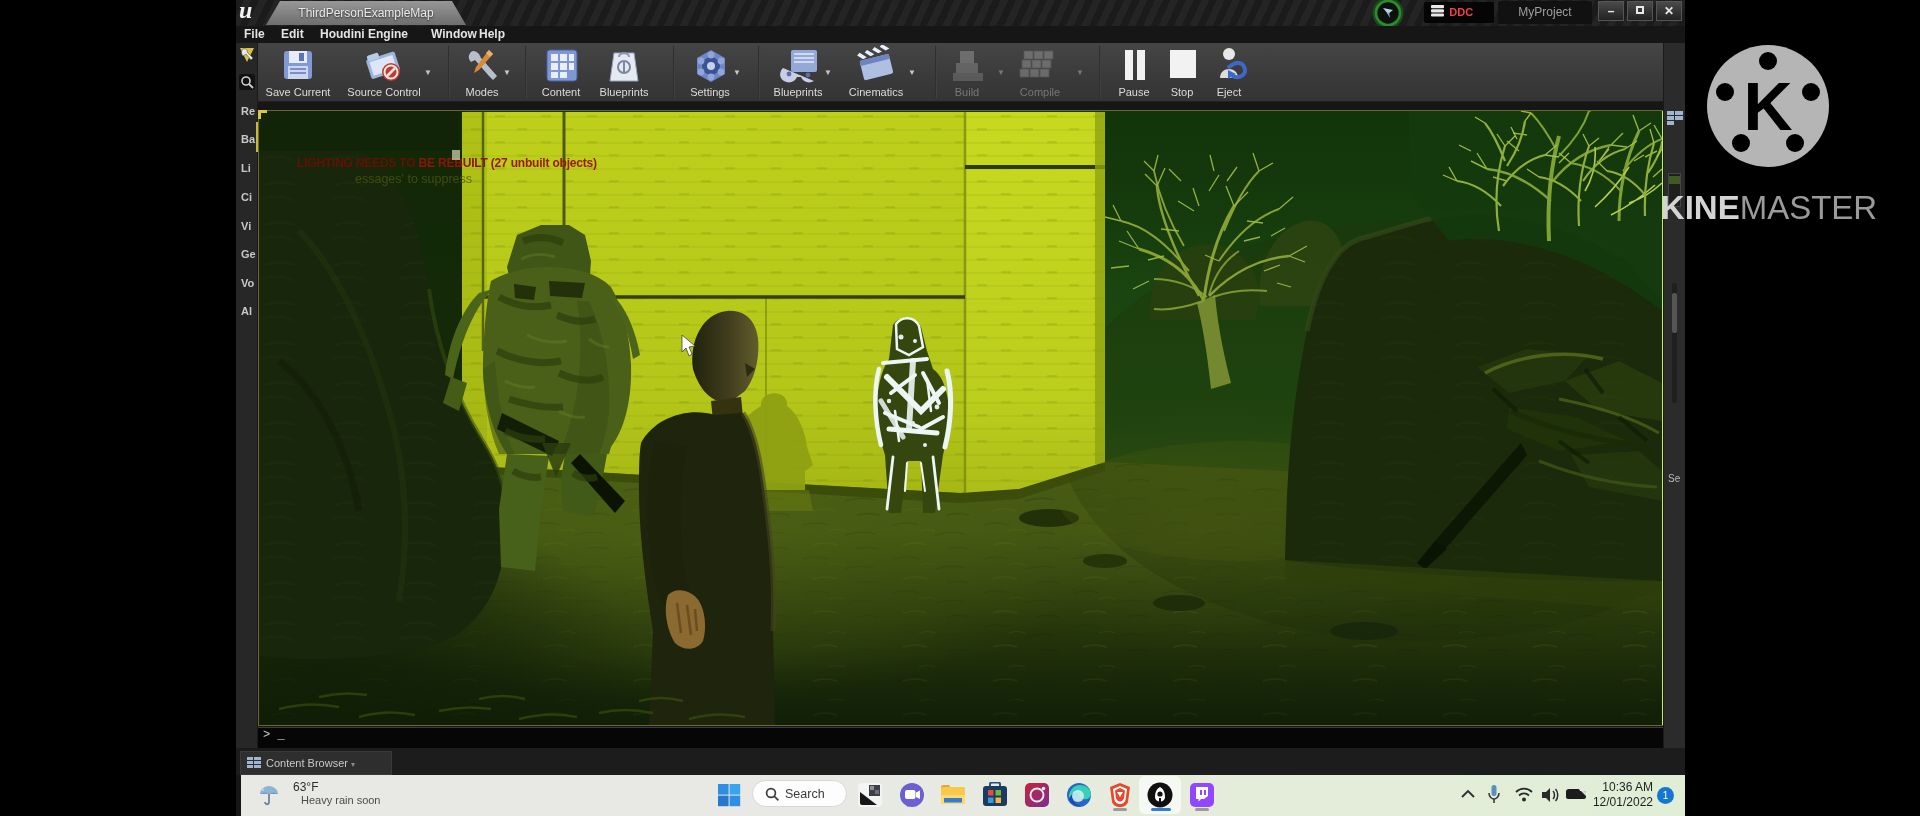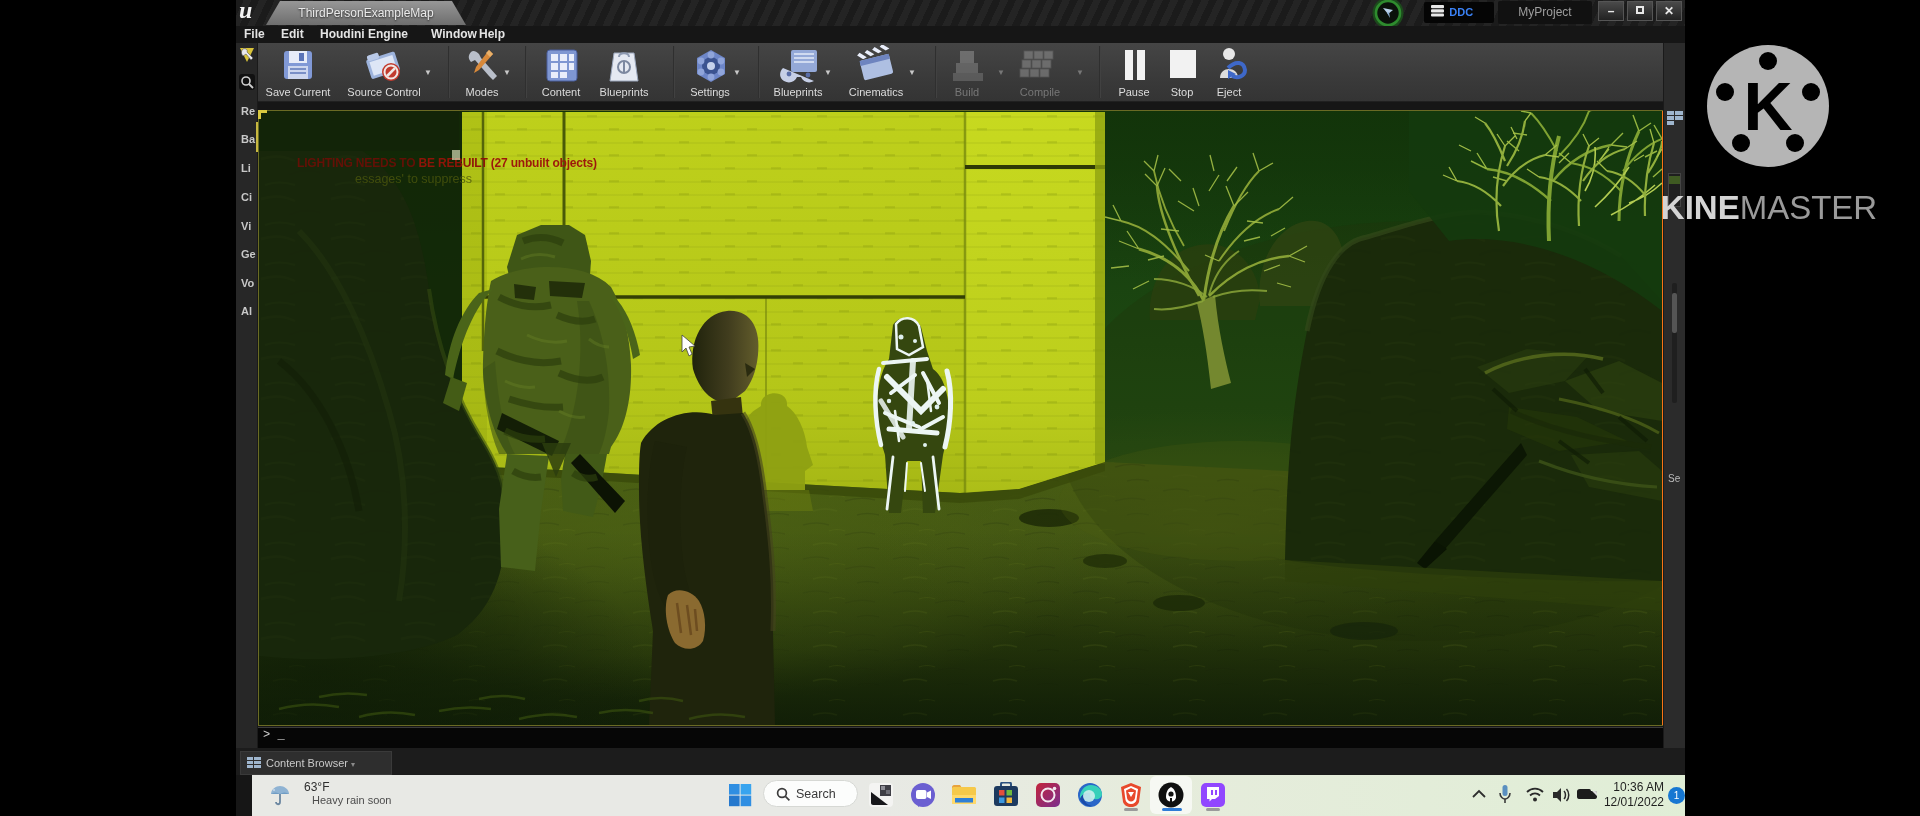--- a/index.html
+++ b/index.html
@@ -15,32 +15,32 @@
 
 #menubar{position:absolute;left:0;top:26px;width:1449px;height:17px;background:#161616;color:#e4e4e4;font-size:12px;font-weight:bold;}
 #menubar span{position:absolute;top:1px;}
 
 #toolbar{position:absolute;left:22px;top:43px;width:1405px;height:59px;background:linear-gradient(#454545,#3a3a3a 60%,#343434);border-bottom:1px solid #202020;}
 .tlabel{position:absolute;top:43px;font-size:11px;color:#dcdcdc;white-space:nowrap;transform:translateX(-50%);}
 .tlabel.dim{color:#777;}
 .tsep{position:absolute;top:3px;height:52px;width:2px;background:linear-gradient(90deg,#262626,#4a4a4a);}
 .tarrow{position:absolute;font-size:8px;color:#c8c8c8;}
 
-.pill{position:absolute;background:#050505;color:#3b82f6;border-radius:2px;font-size:12px;}
+.pill{position:absolute;background:#050505;color:#ef4444;border-radius:2px;font-size:12px;}
 #winbtns{position:absolute;left:1362px;top:1px;width:85px;height:22px;}
 .wbtn{position:absolute;top:0;width:26px;height:20px;background:linear-gradient(#4a4a4a,#222);border:1px solid #555;color:#e8e8e8;text-align:center;font-size:12px;line-height:18px;font-weight:bold;}
 
 #leftstrip{position:absolute;left:0;top:43px;width:22px;height:705px;background:#272727;border-right:1px solid #1a1a1a;}
 #leftstrip .cat{position:absolute;left:5px;color:#c8c8c8;font-size:11px;font-weight:bold;}
 
 #console{position:absolute;left:22px;top:727px;width:1405px;height:21px;background:#060606;border-top:1px solid #3a3a3a;color:#cfcfcf;font-family:"Liberation Mono",monospace;font-size:12px;}
 #cbbar{position:absolute;left:0;top:748px;width:1449px;height:27px;background:#1c1c1c;}
 #cbtab{position:absolute;left:4px;top:3px;width:152px;height:24px;background:#2e2e2e;border:1px solid #3a3a3a;color:#c9c9c9;font-size:11px;line-height:22px;}
 
-#taskbar{position:absolute;left:16px;top:775px;width:1449px;height:41px;background:linear-gradient(90deg,#e8e9e5 0%,#e8e9e5 42%,#e6ecdc 62%,#e0eed6 100%);color:#333;}
+#taskbar{position:absolute;left:5px;top:775px;width:1449px;height:41px;background:linear-gradient(90deg,#e8e9e5 0%,#e8e9e5 42%,#e6ecdc 62%,#e0eed6 100%);color:#333;}
 .tico{position:absolute;top:7px;width:26px;height:26px;border-radius:5px;}
 
 #km{position:absolute;left:1685px;top:0;width:235px;height:816px;background:#000;}
 #kmtext{position:absolute;left:-29px;top:189px;width:226px;text-align:center;font-size:33px;letter-spacing:0px;color:#9a9a9a;}
 #kmtext b{color:#d4d4d4;}
 </style>
 </head>
 <body>
 <div id="ui">
   <div id="titlebar">
@@ -218,21 +218,21 @@
     <div class="abs" style="left:20px;top:79px;width:2px;height:30px;background:#c8b840;"></div>
     <div class="cat" style="top:62px">Re</div>
     <div class="cat" style="top:90px">Ba</div>
     <div class="cat" style="top:119px">Li</div>
     <div class="cat" style="top:148px">Ci</div>
     <div class="cat" style="top:177px">Vi</div>
     <div class="cat" style="top:205px">Ge</div>
     <div class="cat" style="top:234px">Vo</div>
     <div class="cat" style="top:262px">Al</div>
   </div>
-  <div id="viewportwrap" class="abs" style="left:22px;top:110px;width:1505px;height:616px;border:1px solid #6a6a24;background:#f97316;">
+  <div id="viewportwrap" class="abs" style="left:22px;top:110px;width:1505px;height:616px;border:1px solid #6a6a24;background:#bef264;">
     <div class="abs" style="left:-1px;top:-1px;width:9px;height:3px;background:#d8c840;z-index:5"></div>
     <div class="abs" style="left:-1px;top:-1px;width:3px;height:9px;background:#d8c840;z-index:5"></div>
     <svg id="scene" width="1403" height="614" viewBox="0 0 1403 614" preserveAspectRatio="none">
       <defs>
         <linearGradient id="gBack" x1="0" y1="0" x2="0" y2="1">
           <stop offset="0" stop-color="#143a0d"></stop>
             <stop offset=".55" stop-color="#1c4711"></stop>
             <stop offset="1" stop-color="#255014"></stop>
         </linearGradient>
         <linearGradient id="gGround" x1="0" y1="0" x2="0" y2="1">

